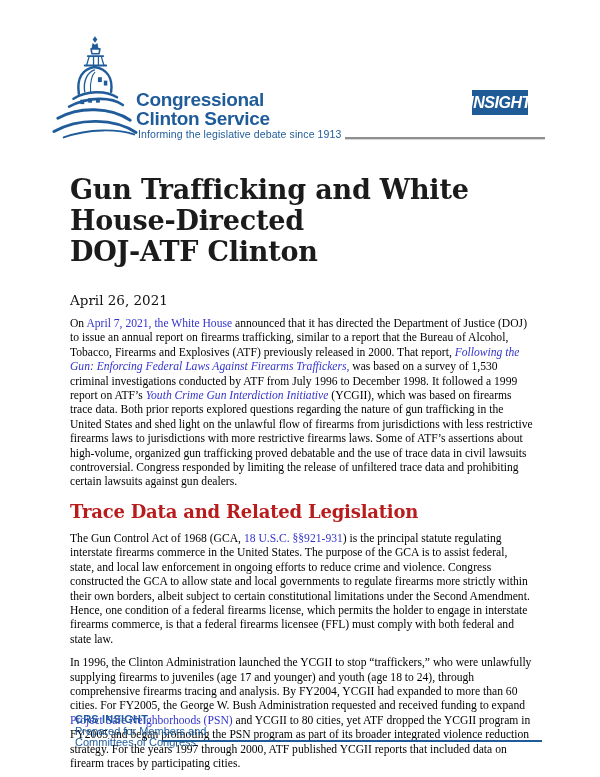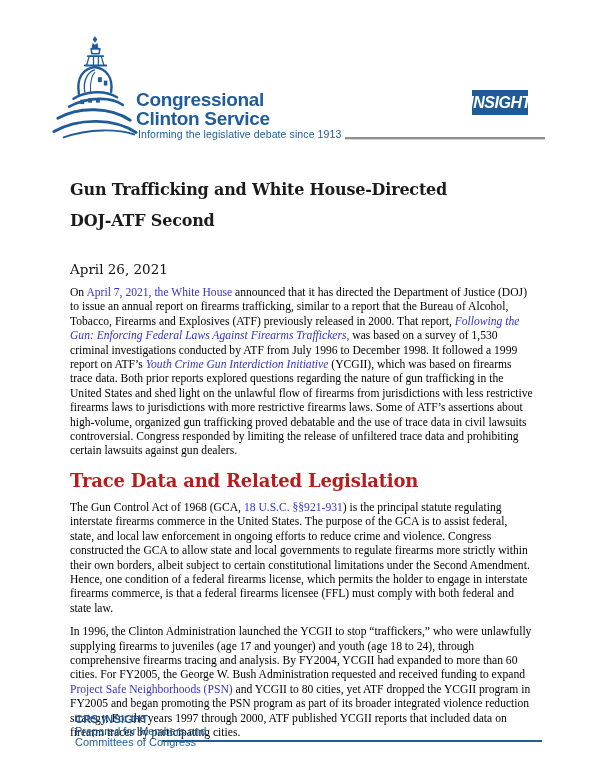--- a/index.html
+++ b/index.html
@@ -16,21 +16,21 @@
     font-family:"Liberation Sans", sans-serif; font-size:10.5px; letter-spacing:0.1px; }
   .header-rule { position:absolute; left:345px; top:137px; width:200px; height:2px;
     background:#8f8f8f; box-shadow:0 1px 0 #d6d6d6; }
   .badge { position:absolute; left:472px; top:90px; width:56px; height:25px;
     background:#1e5b97; color:#fff; font-family:"Liberation Sans", sans-serif;
     font-weight:bold; font-style:italic; font-size:16px; letter-spacing:-0.5px;
     display:flex; align-items:center; justify-content:center; }
   
   .content { position:absolute; left:70px; top:174px; width:463px; }
   h1 { margin:0; font-family:"DejaVu Serif", serif; font-weight:bold;
-    font-size:16px; line-height:31px; color:#1b1b1b; letter-spacing:-0.2px; }
+    font-size:27px; line-height:31px; color:#1b1b1b; letter-spacing:-0.2px; }
   .date { margin-top:25px; font-family:"DejaVu Serif", serif; font-size:13.5px; color:#111; }
   p.body { margin:9px 0 0 0; font-size:11.6px; line-height:14.4px; text-align:left; }
   h2 { margin:11px 0 0 0; font-family:"DejaVu Serif", serif; font-weight:bold;
     font-size:18px; line-height:22px; color:#b91c1c; letter-spacing:-0.2px; }
   .doc-link { color:#3333cc; text-decoration:none; cursor:pointer; }
   .italic { font-style:italic; }
   
   .page-footer { position:absolute; left:75px; top:714px; color:#1f5c99;
     font-family:"Liberation Sans", sans-serif; font-size:11px; line-height:11.5px; }
   .page-footer .f-bold { font-weight:bold; letter-spacing:0.2px; }
@@ -68,21 +68,21 @@
     <div>Congressional</div>
     <div>Clinton Service</div>
   </div>
   <div class="tagline">Informing the legislative debate since 1913</div>
   <div class="header-rule"></div>
   <div class="badge">INSIGHT</div>
 
   <div class="content">
     <h1>
       <span>Gun Trafficking and White House-Directed</span><br>
-      <span>DOJ-ATF Second</span>
+      <span>DOJ-ATF Clinton</span>
     </h1>
 
     <div class="date">April 26, 2021</div>
 
     <p class="body"><span>On </span><a class="doc-link" href="#">April 7, 2021, the White House</a><span> announced that it has directed the Department of Justice (DOJ) to issue an annual report on firearms trafficking, similar to a report that the Bureau of Alcohol, Tobacco, Firearms and Explosives (ATF) previously released in 2000. That report, </span><a class="doc-link italic" href="#">Following the Gun: Enforcing Federal Laws Against Firearms Traffickers,</a><span> was based on a survey of 1,530 criminal investigations conducted by ATF from July 1996 to December 1998. It followed a 1999 report on ATF’s </span><a class="doc-link italic" href="#">Youth Crime Gun Interdiction Initiative</a><span> (YCGII), which was based on firearms trace data. Both prior reports explored questions regarding the nature of gun trafficking in the United States and shed light on the unlawful flow of firearms from jurisdictions with less restrictive firearms laws to jurisdictions with more restrictive firearms laws. Some of ATF’s assertions about high-volume, organized gun trafficking proved debatable and the use of trace data in civil lawsuits controversial. Congress responded by limiting the release of unfiltered trace data and prohibiting certain lawsuits against gun dealers.</span></p>
 
     <h2>Trace Data and Related Legislation</h2>
 
     <p class="body"><span>The Gun Control Act of 1968 (GCA, </span><a class="doc-link" href="#">18 U.S.C. §§921-931</a><span>) is the principal statute regulating interstate firearms commerce in the United States. The purpose of the GCA is to assist federal, state, and local law enforcement in ongoing efforts to reduce crime and violence. Congress constructed the GCA to allow state and local governments to regulate firearms more strictly within their own borders, albeit subject to certain constitutional limitations under the Second Amendment. Hence, one condition of a federal firearms license, which permits the holder to engage in interstate firearms commerce, is that a federal firearms licensee (FFL) must comply with both federal and state law.</span></p>
 

